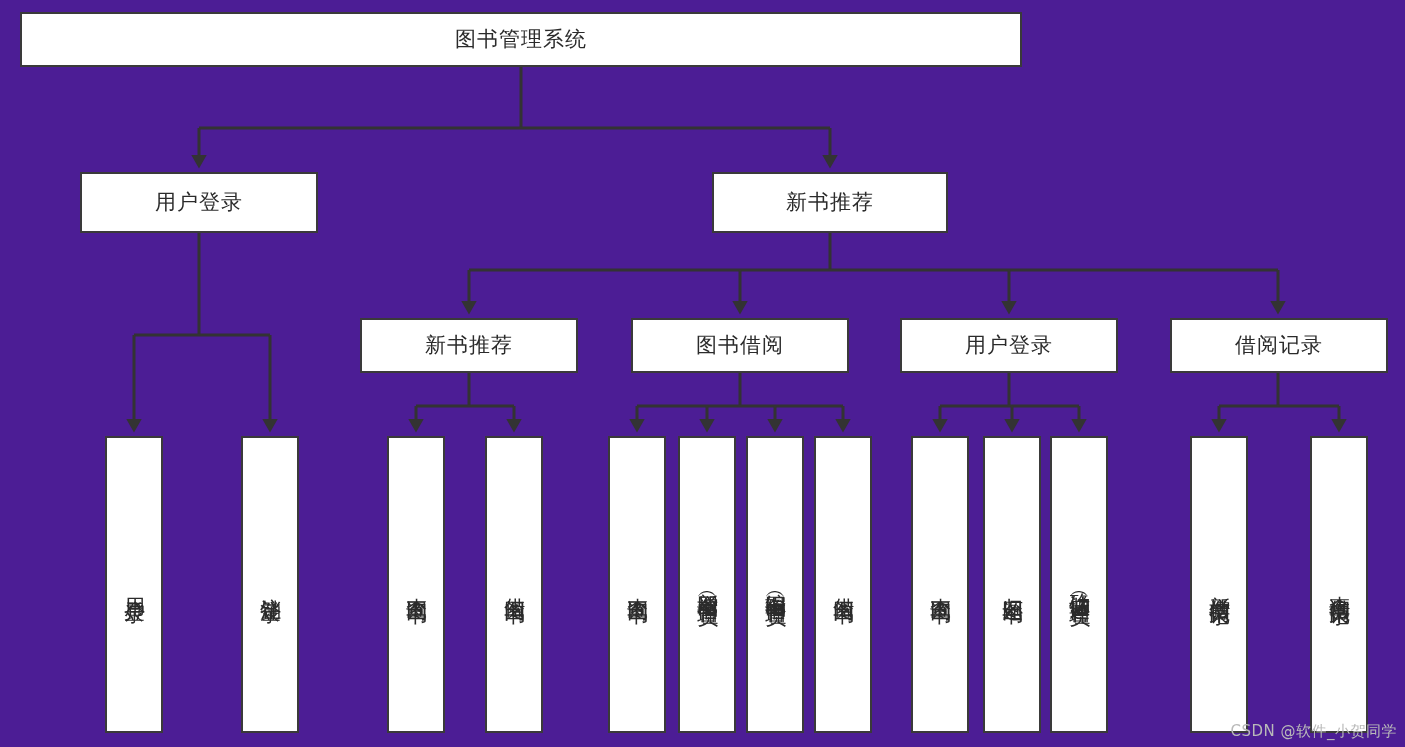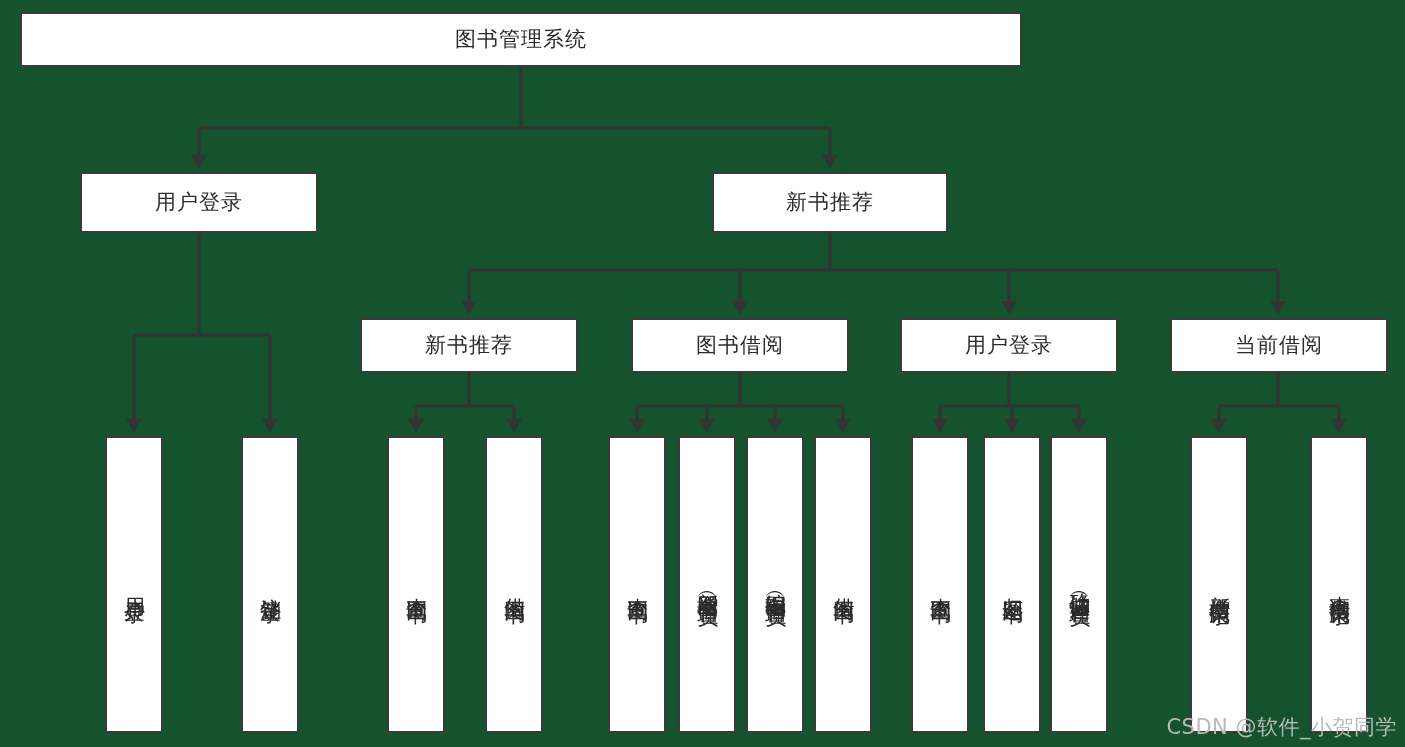--- a/index.html
+++ b/index.html
@@ -8,21 +8,21 @@
     padding: 0;
     background: #ffffff;
   }
   body {
     font-family: "DejaVu Sans", "Liberation Sans", sans-serif;
   }
   #diagram-canvas {
     position: relative;
     width: 1405px;
     height: 747px;
-    background: #14532d;
+    background: #4c1d95;
     overflow: hidden;
   }
   #diagram-canvas svg.connectors {
     position: absolute;
     left: 0;
     top: 0;
     width: 1405px;
     height: 747px;
     pointer-events: none;
   }
@@ -57,21 +57,21 @@
     text-orientation: upright;
     white-space: nowrap;
   }
   .node-label {
     display: block;
   }
   #watermark {
     position: absolute;
     right: 8px;
     bottom: 6px;
-    font-size: 21px;
+    font-size: 15px;
     color: #b9b9b9;
     letter-spacing: 0.5px;
     white-space: nowrap;
     font-family: "DejaVu Sans", "Liberation Sans", sans-serif;
   }
 </style>
 </head>
 <body>
 
 <div id="diagram-canvas">
@@ -143,21 +143,21 @@
   <div class="node horizontal" style="left:631px; top:318px; width:218px; height:55px;">
     <span class="node-label">图书借阅</span>
   </div>
   <div class="node horizontal" style="left:360px; top:318px; width:218px; height:55px;">
     <span class="node-label">新书推荐</span>
   </div>
   <div class="node horizontal" style="left:900px; top:318px; width:218px; height:55px;">
     <span class="node-label">用户登录</span>
   </div>
   <div class="node horizontal" style="left:1170px; top:318px; width:218px; height:55px;">
-    <span class="node-label">当前借阅</span>
+    <span class="node-label">借阅记录</span>
   </div>
 
   <div class="node vertical" style="left:105px; top:436px; width:58px; height:297px;">
     <span class="node-label">用户登录</span>
   </div>
   <div class="node vertical" style="left:241px; top:436px; width:58px; height:297px;">
     <span class="node-label">注销登录</span>
   </div>
   <div class="node vertical" style="left:387px; top:436px; width:58px; height:297px;">
     <span class="node-label">查询图书</span>

